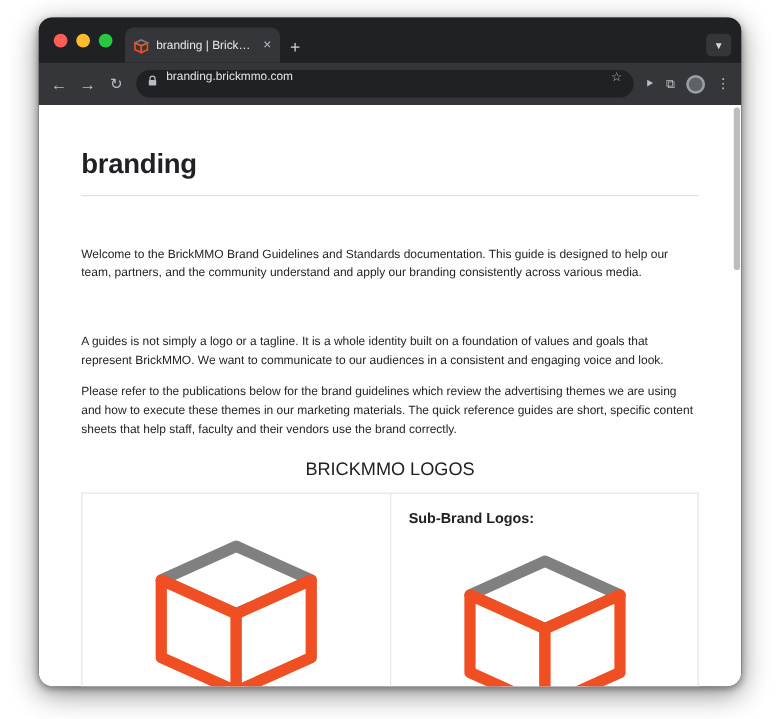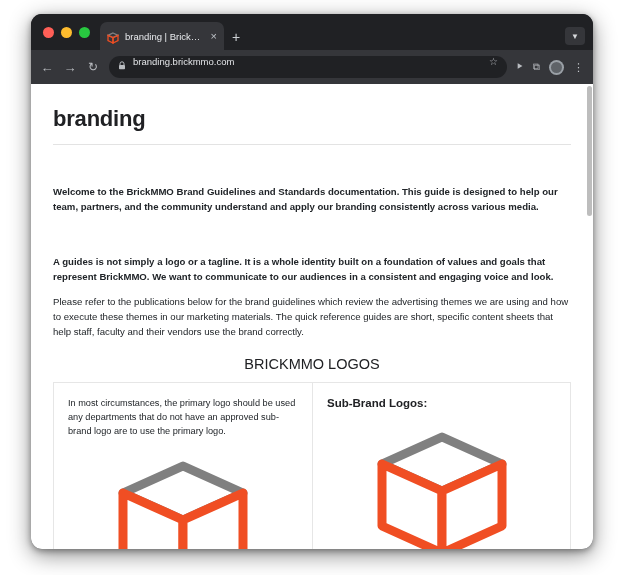--- a/index.html
+++ b/index.html
@@ -159,21 +159,21 @@
     width: 11px; height: 11px; border-radius: 50%;
     background: #5f6368;
   }
   .menu-dots { color: #c6c9cd; font-size: 11px; line-height: 1; letter-spacing: 0; }
 
   
   .page {
     background: #ffffff;
     height: calc(535px - 36px - 34px);
     overflow: hidden;
-    padding: 0;
+    padding: 12px;
   }
   .content {
     padding: 16px 22px 0 22px;
   }
   h1.title {
     font-size: 22px;
     font-weight: bold;
     color: #202124;
     margin: 6px 0 12px 0;
     letter-spacing: -0.2px;
@@ -182,21 +182,21 @@
     border: 0;
     border-top: 1px solid #e3e3e3;
     margin: 0 0 12px 0;
   }
   p.para {
     font-size: 9.6px;
     line-height: 1.55;
     color: #212529;
     margin: 0 0 11px 0;
   }
-  p.bold { font-weight: bold; margin-top: 40px; }
+  p.bold { font-weight: normal; margin-top: 40px; }
   h2.section {
     font-size: 14.5px;
     color: #202124;
     margin: 16px 0 10px 0;
     font-weight: normal;
     text-align: center;
   }
 
   .cards {
     display: flex;
@@ -302,21 +302,20 @@
 
         <p class="para bold">Welcome to the BrickMMO Brand Guidelines and Standards documentation. This guide is designed to help our team, partners, and the community understand and apply our branding consistently across various media.</p>
         <p class="para bold">A guides is not simply a logo or a tagline. It is a whole identity built on a foundation of values and goals that represent BrickMMO. We want to communicate to our audiences in a consistent and engaging voice and look.</p>
         <p class="para">Please refer to the publications below for the brand guidelines which review the advertising themes we are using and how to execute these themes in our marketing materials. The quick reference guides are short, specific content sheets that help staff, faculty and their vendors use the brand correctly.</p>
 
         <h2 class="section">BRICKMMO LOGOS</h2>
 
         <div class="cards">
 
           <div class="card">
-            <p>In most circumstances, the primary logo should be used any departments that do not have an approved sub-brand logo are to use the primary logo.</p>
             <div class="logo-wrap">
               <svg width="130" height="128" viewBox="0 0 130 128">
                 <polygon points="65,6 125,33 65,60 5,33" fill="#ffffff" stroke="#808080" stroke-width="9" stroke-linejoin="round"></polygon>
                 <polygon points="5,33 65,60 65,122 5,95" fill="#ffffff" stroke="#F04E23" stroke-width="9" stroke-linejoin="round"></polygon>
                 <polygon points="125,33 65,60 65,122 125,95" fill="#ffffff" stroke="#F04E23" stroke-width="9" stroke-linejoin="round"></polygon>
               </svg>
             </div>
           </div>
 
           <div class="card">

